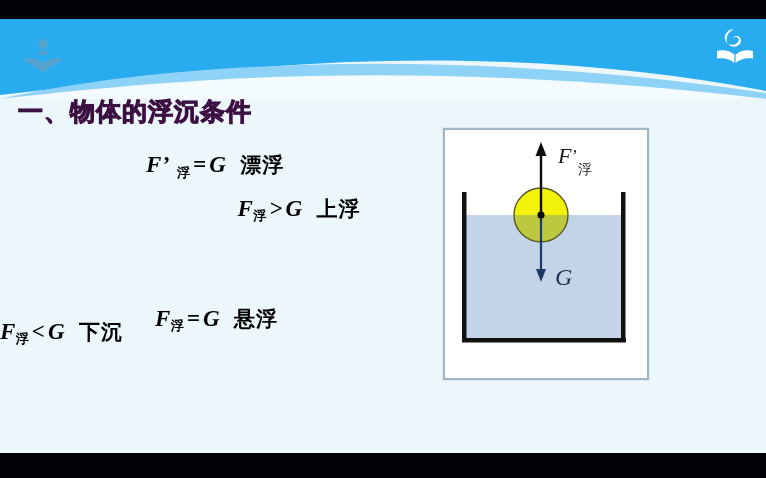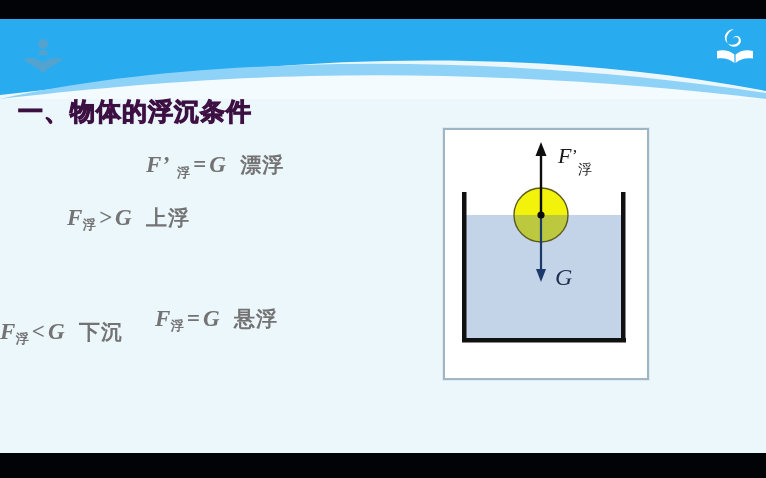--- a/index.html
+++ b/index.html
@@ -36,21 +36,21 @@
     -webkit-text-stroke:0.9px #3a1040;
     text-shadow:0 0 1px #4a1350;
     white-space:nowrap;
   }
 
   
   .formulas{position:absolute;left:0;top:110px;width:430px;}
   .frow{
     position:absolute;left:0;width:430px;
     white-space:nowrap;
-    color:#737373;
+    color:#000000;
     font-family:"Liberation Serif","DejaVu Serif",serif;
   }
   .frow .eq{
     font-style:italic;font-weight:bold;font-size:23px;
     letter-spacing:.5px;
   }
   .frow .sub{
     font-style:normal;font-weight:bold;font-size:13px;
     font-family:"DejaVu Sans","Liberation Sans",sans-serif;
     vertical-align:-4px;
@@ -119,21 +119,21 @@
     </div>
 
     <div class="title">一、物体的浮沉条件</div>
 
     <div class="formulas">
 
       <div class="frow" style="top:22px;padding-left:146px;">
         <span class="eq">F</span><span class="eq">’</span><span class="subhi">浮</span><span class="op">=</span><span class="eq">G</span><span class="word">漂浮</span>
       </div>
 
-      <div class="frow" style="top:75px;padding-left:67px;">
+      <div class="frow" style="top:66px;padding-left:84px;text-align:center;">
         <span class="eq">F</span><span class="sub">浮</span><span class="op">&gt;</span><span class="eq">G</span><span class="word">上浮</span>
       </div>
 
       <div class="frow" style="top:133px;padding-left:155px;margin-top:43px;">
         <span class="eq">F</span><span class="sub">浮</span><span class="op">=</span><span class="eq">G</span><span class="word">悬浮</span>
       </div>
 
       <div class="frow" style="top:189px;">
         <span class="eq">F</span><span class="sub">浮</span><span class="op">&lt;</span><span class="eq">G</span><span class="word">下沉</span>
       </div>

